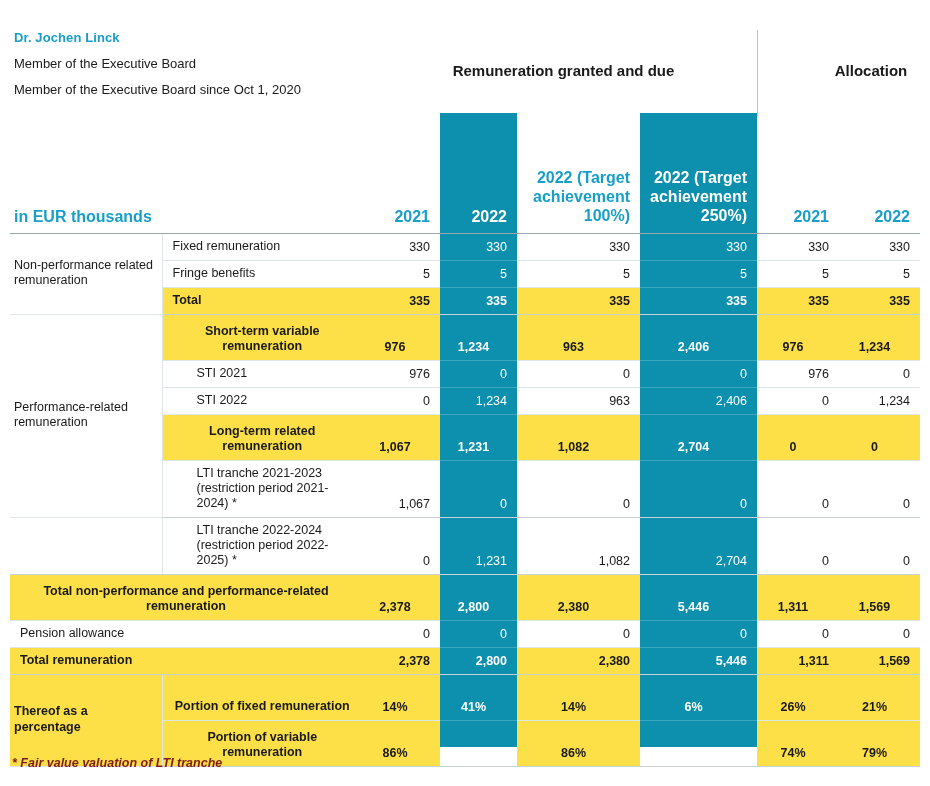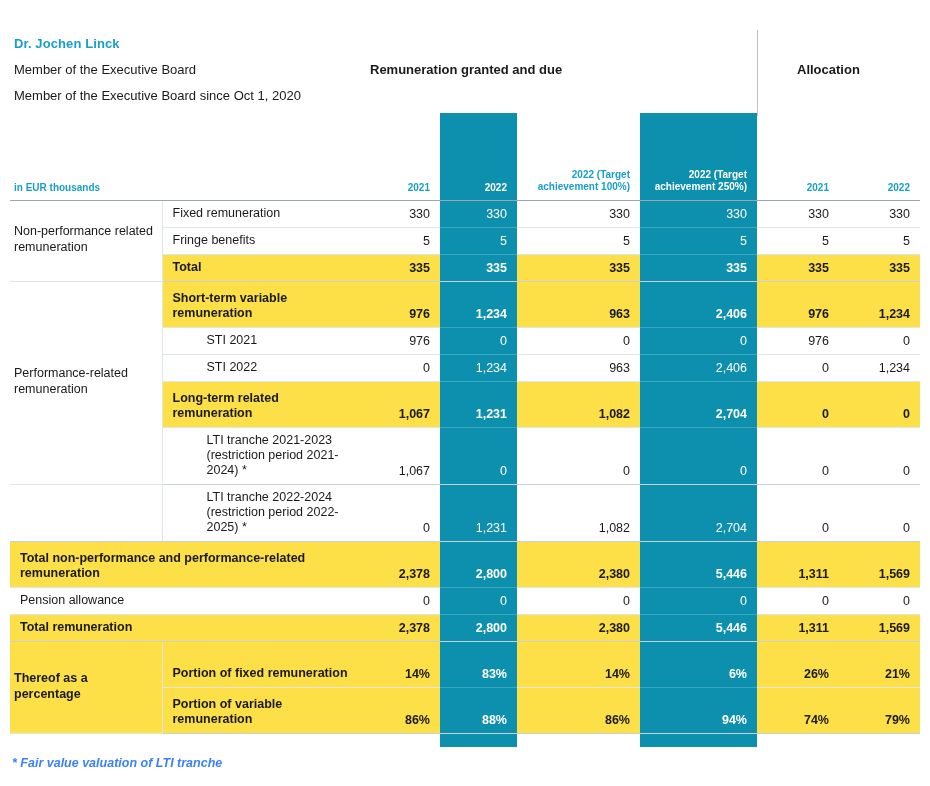--- a/index.html
+++ b/index.html
@@ -26,32 +26,32 @@
 
   
   #group-divider {
     position: absolute;
     left: 757px; top: 30px; width: 1px; height: 86px;
     background: #b9c3c7; z-index: 3;
   }
 
   
   #person {
-    position: absolute; left: 14px; top: 36px; width: 360px; z-index: 2;
+    position: absolute; left: 14px; top: 30px; width: 360px; z-index: 2;
   }
   #person .name {
     color: #189fc9; font-weight: bold; font-size: 13px;
     letter-spacing: .1px; margin-bottom: 11px;
   }
   #person .role { font-size: 13px; color: #1a1a1a; margin-bottom: 11px; }
 
   
   .group-head {
-    position: absolute; top: 62px; font-size: 13px; font-weight: bold;
-    color: #1a1a1a; text-align: left; z-index: 2;
+    position: absolute; top: 62px; font-size: 15px; font-weight: bold;
+    color: #1a1a1a; text-align: center; z-index: 2;
   }
   #grp-remuneration { left: 370px; width: 387px; }
   #grp-allocation   { left: 797px; width: 148px; }
 
   
   table {
     position: absolute; left: 10px; top: 165px;
     width: 910px;
     border-collapse: collapse;
     z-index: 2;
@@ -65,21 +65,21 @@
   col.c-t250 { width: 117px; }
   col.c-a21  { width: 82px; }
   col.c-a22  { width: 81px; }
 
   td, th { padding: 0; vertical-align: bottom; background-clip: padding-box; }
 
   
   thead th {
     padding: 4px 10px 7px 0;
     vertical-align: bottom;
-    font-size: 10px; font-weight: bold;
+    font-size: 16px; font-weight: bold;
     color: #189fc9; text-align: right;
     border-bottom: 1.5px solid #9aa7ac;
   }
   thead th.unit {
     text-align: left; padding-left: 4px; padding-right: 0;
   }
   thead th.on-teal { color: #ffffff; }
   thead th.wrap { line-height: 1.18; }
 
   
@@ -92,38 +92,38 @@
   tbody td.lbl {
     text-align: left; padding-left: 10px; padding-right: 8px;
     white-space: normal; line-height: 1.2;
   }
   tbody td.rowhdr {
     text-align: left; padding-left: 4px; padding-right: 6px;
     white-space: normal; line-height: 1.25;
     border-bottom: 1px solid #dfe6e8;
     vertical-align: middle;
   }
-  tbody td.indent { padding-left: 44px; }
+  tbody td.indent { padding-left: 34px; }
   tbody td.on-teal { color: #ffffff; border-bottom-color: #3aa6bf; }
   tbody td.bold { font-weight: bold; }
   tbody td.tint { background: #fde047; }
   tbody td.plain { background: #ffffff; margin-left: 25px; }
-  tbody td.tall { height: 46px; }
+  tbody td.tall { height: 46px; text-align: center; }
   tbody td.xtall { height: 52px; }
   tbody td.sect-top { border-top: 1px solid #c8d2d6; }
   tbody tr.sect-end > td { border-bottom: 1px solid #c8d2d6; }
 
   
   td.vsep-r { border-right: 1px solid #dfe6e8; }
 
   
   #footnote {
     position: absolute; left: 12px; top: 756px;
     font-size: 12.5px; font-style: italic; font-weight: bold;
-    color: #3b82f6; z-index: 2;
+    color: #7f1d1d; z-index: 2;
   }
 </style>
 </head>
 <body>
 
 <div id="sheet">
 
   <div class="band" id="band-a"></div>
   <div class="band" id="band-b"></div>
   <div id="group-divider"></div>
@@ -274,21 +274,21 @@
         <td class="tint bold">2,380</td>
         <td class="on-teal bold">5,446</td>
         <td class="tint bold">1,311</td>
         <td class="tint bold">1,569</td>
       </tr>
 
       <tr>
         <td class="rowhdr tint vsep-r bold" rowspan="2">Thereof as a percentage</td>
         <td class="lbl tint bold tall">Portion of fixed remuneration</td>
         <td class="tint bold tall">14%</td>
-        <td class="on-teal bold tall">83%</td>
+        <td class="on-teal bold tall">41%</td>
         <td class="tint bold tall">14%</td>
         <td class="on-teal bold tall">6%</td>
         <td class="tint bold tall">26%</td>
         <td class="tint bold tall">21%</td>
       </tr>
       <tr class="sect-end">
         <td class="lbl tint bold tall">Portion of variable remuneration</td>
         <td class="tint bold tall">86%</td>
         <td class="on-teal bold tall">88%</td>
         <td class="tint bold tall">86%</td>

